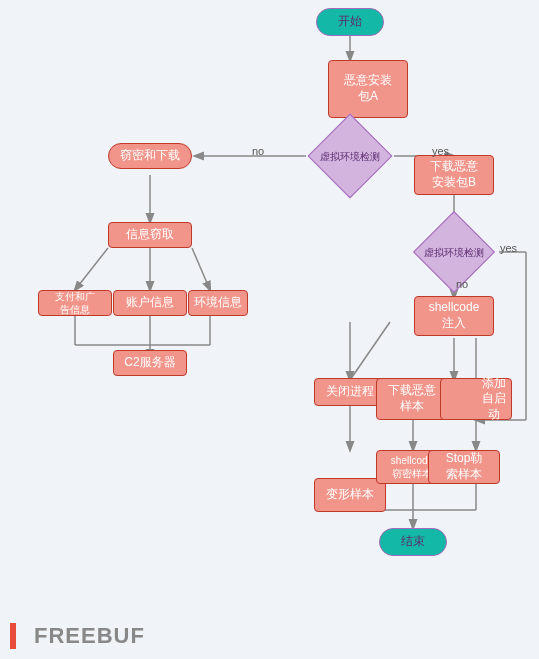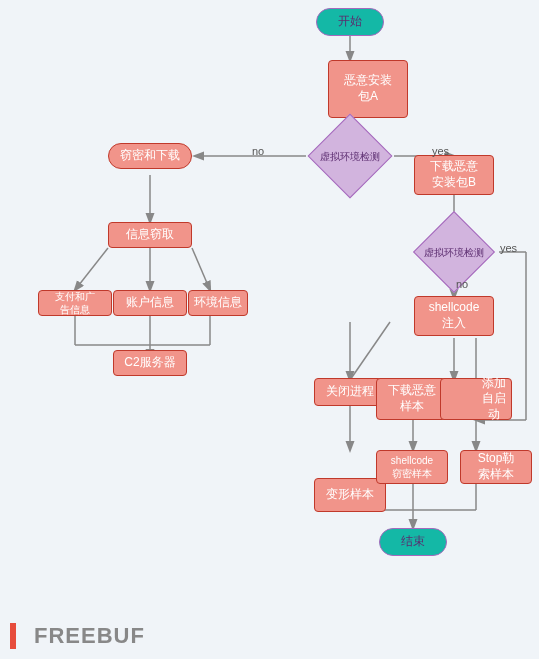--- a/index.html
+++ b/index.html
@@ -234,21 +234,21 @@
 动</span>
   </div>
 
   <div class="shape rect" style="left:314px;top:450px;width:72px;height:34px;margin-top:28px;">
     <span>变形样本</span>
   </div>
   <div class="shape rect" style="left:376px;top:450px;width:72px;height:34px;">
     <span style="white-space:pre-line;font-size:10px;">shellcode
 窃密样本</span>
   </div>
-  <div class="shape rect" style="left:460px;top:450px;width:72px;height:34px;align-items:center;">
+  <div class="shape rect" style="left:428px;top:450px;width:72px;height:34px;align-items:center;">
     <span style="white-space:pre-line">Stop勒
 索样本</span>
   </div>
 
   <div class="shape oval" style="left:379px;top:528px;width:68px;height:28px;">
     <span>结束</span>
   </div>
 
   <span class="arrow-label" style="left:432px;top:145px;">yes</span>
   <span class="arrow-label" style="left:252px;top:145px;">no</span>

